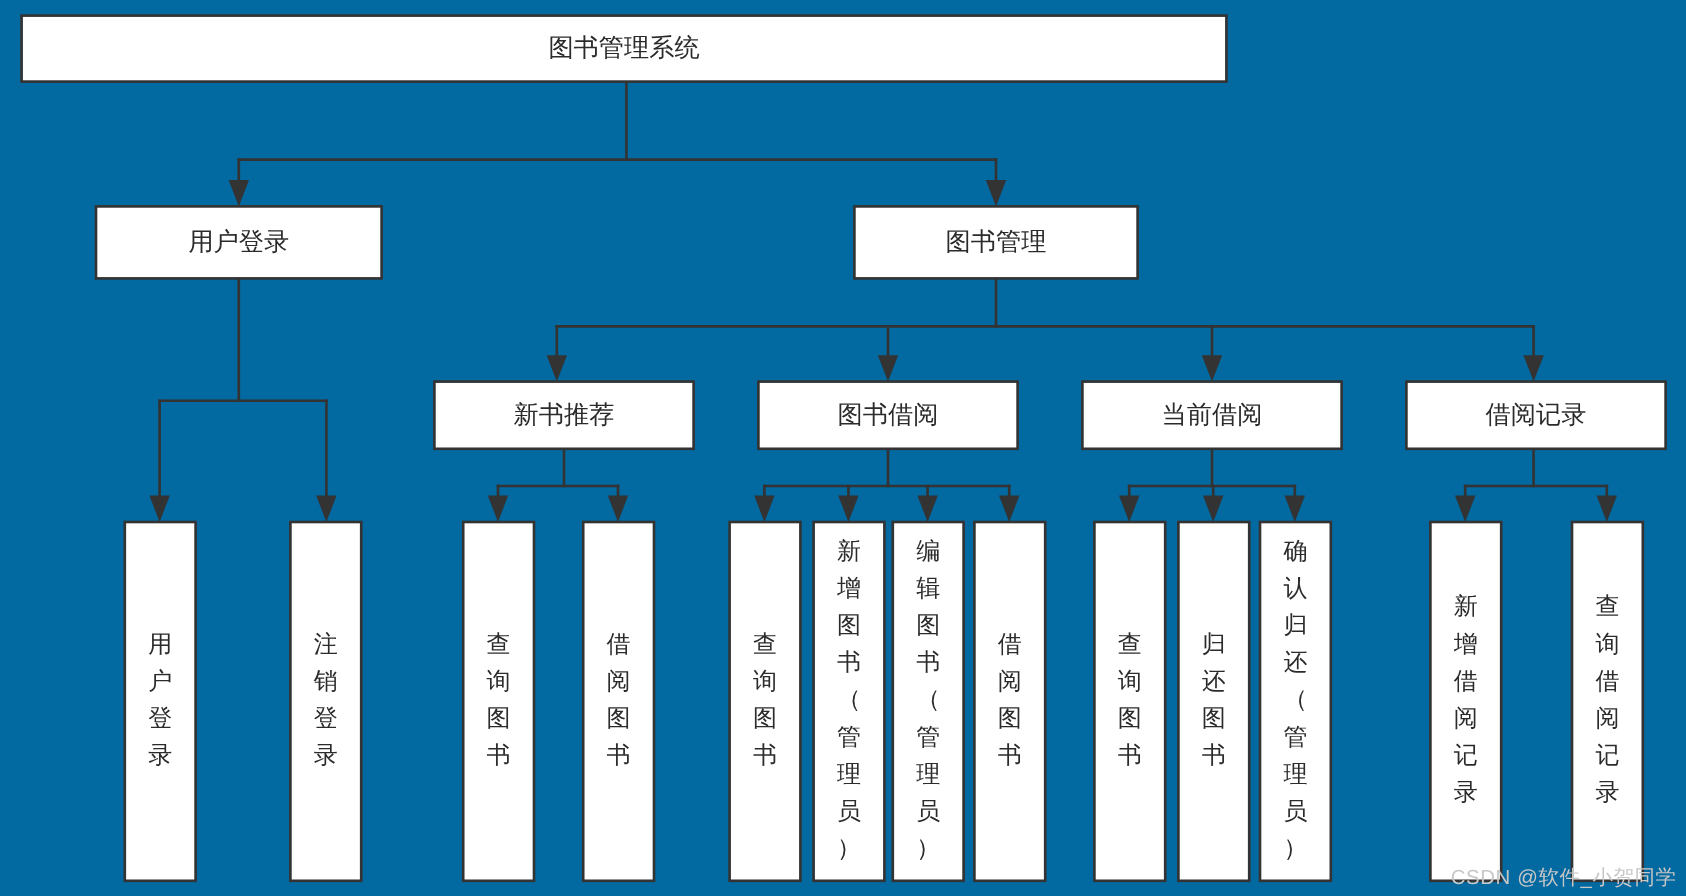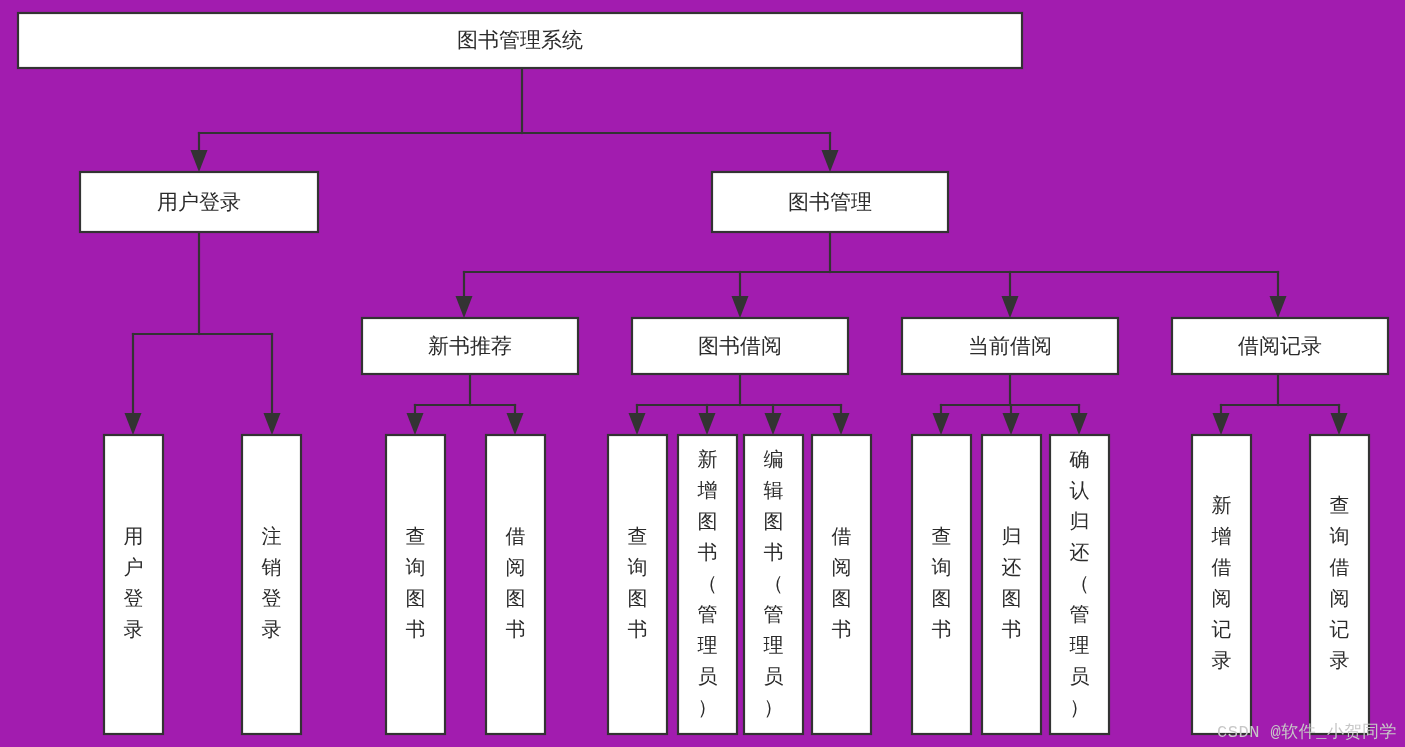--- a/index.html
+++ b/index.html
@@ -8,21 +8,21 @@
     padding: 0;
     background: #ffffff;
   }
   body {
     font-family: "Liberation Sans", "DejaVu Sans", sans-serif;
   }
   #diagram-root {
     position: relative;
     width: 1405px;
     height: 747px;
-    background: #a21caf;
+    background: #0369a1;
     overflow: hidden;
   }
   #diagram-svg {
     position: absolute;
     left: 0;
     top: 0;
     width: 1405px;
     height: 747px;
   }
   .node-box {
@@ -49,21 +49,21 @@
   .node-label.horizontal {
     font-size: 21px;
   }
   .node-label.vertical {
     font-size: 20px;
   }
   .watermark-text {
     position: absolute;
     right: 8px;
     bottom: 4px;
-    font-family: Liberation Mono, monospace;
+    font-family: Liberation Sans, sans-serif;
     font-size: 17px;
     color: #c7c7c7;
     letter-spacing: 0.5px;
     white-space: nowrap;
     user-select: none;
   }
 </style>
 </head>
 <body>
 

